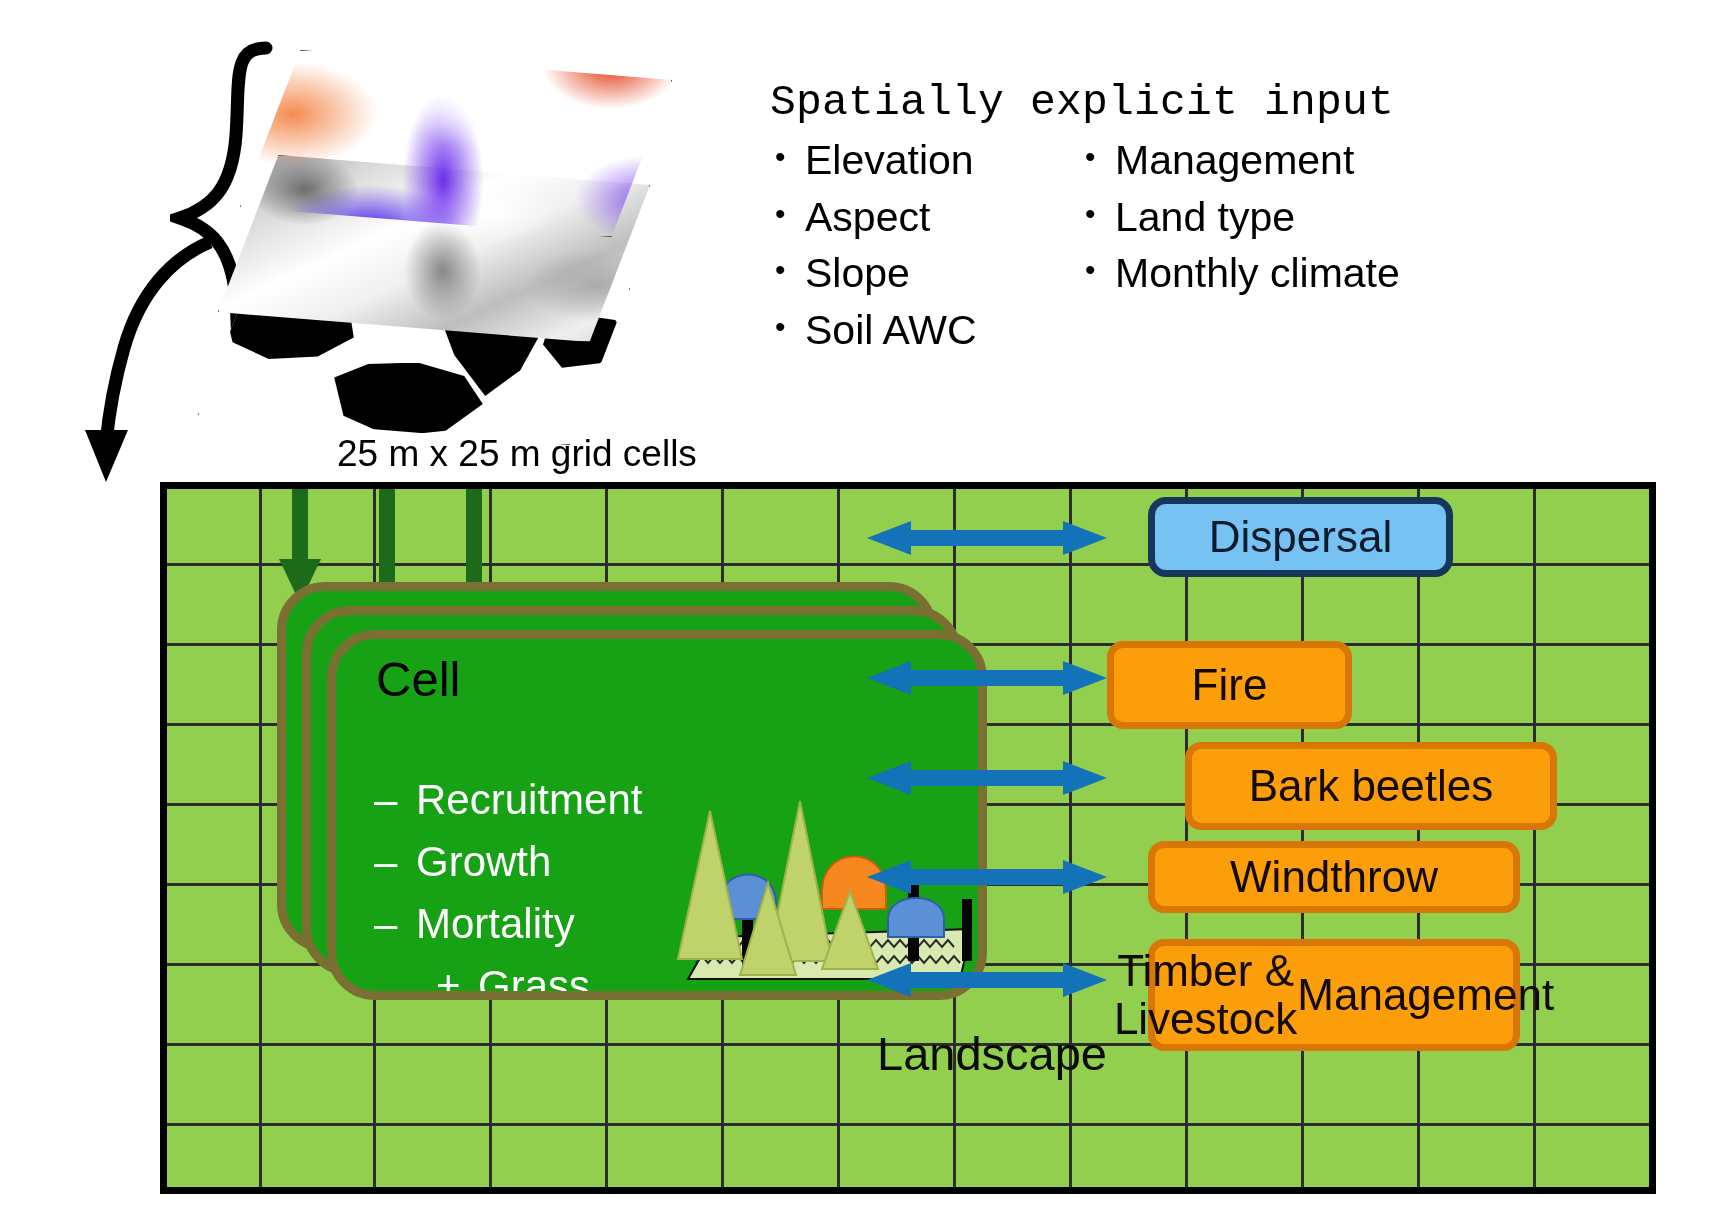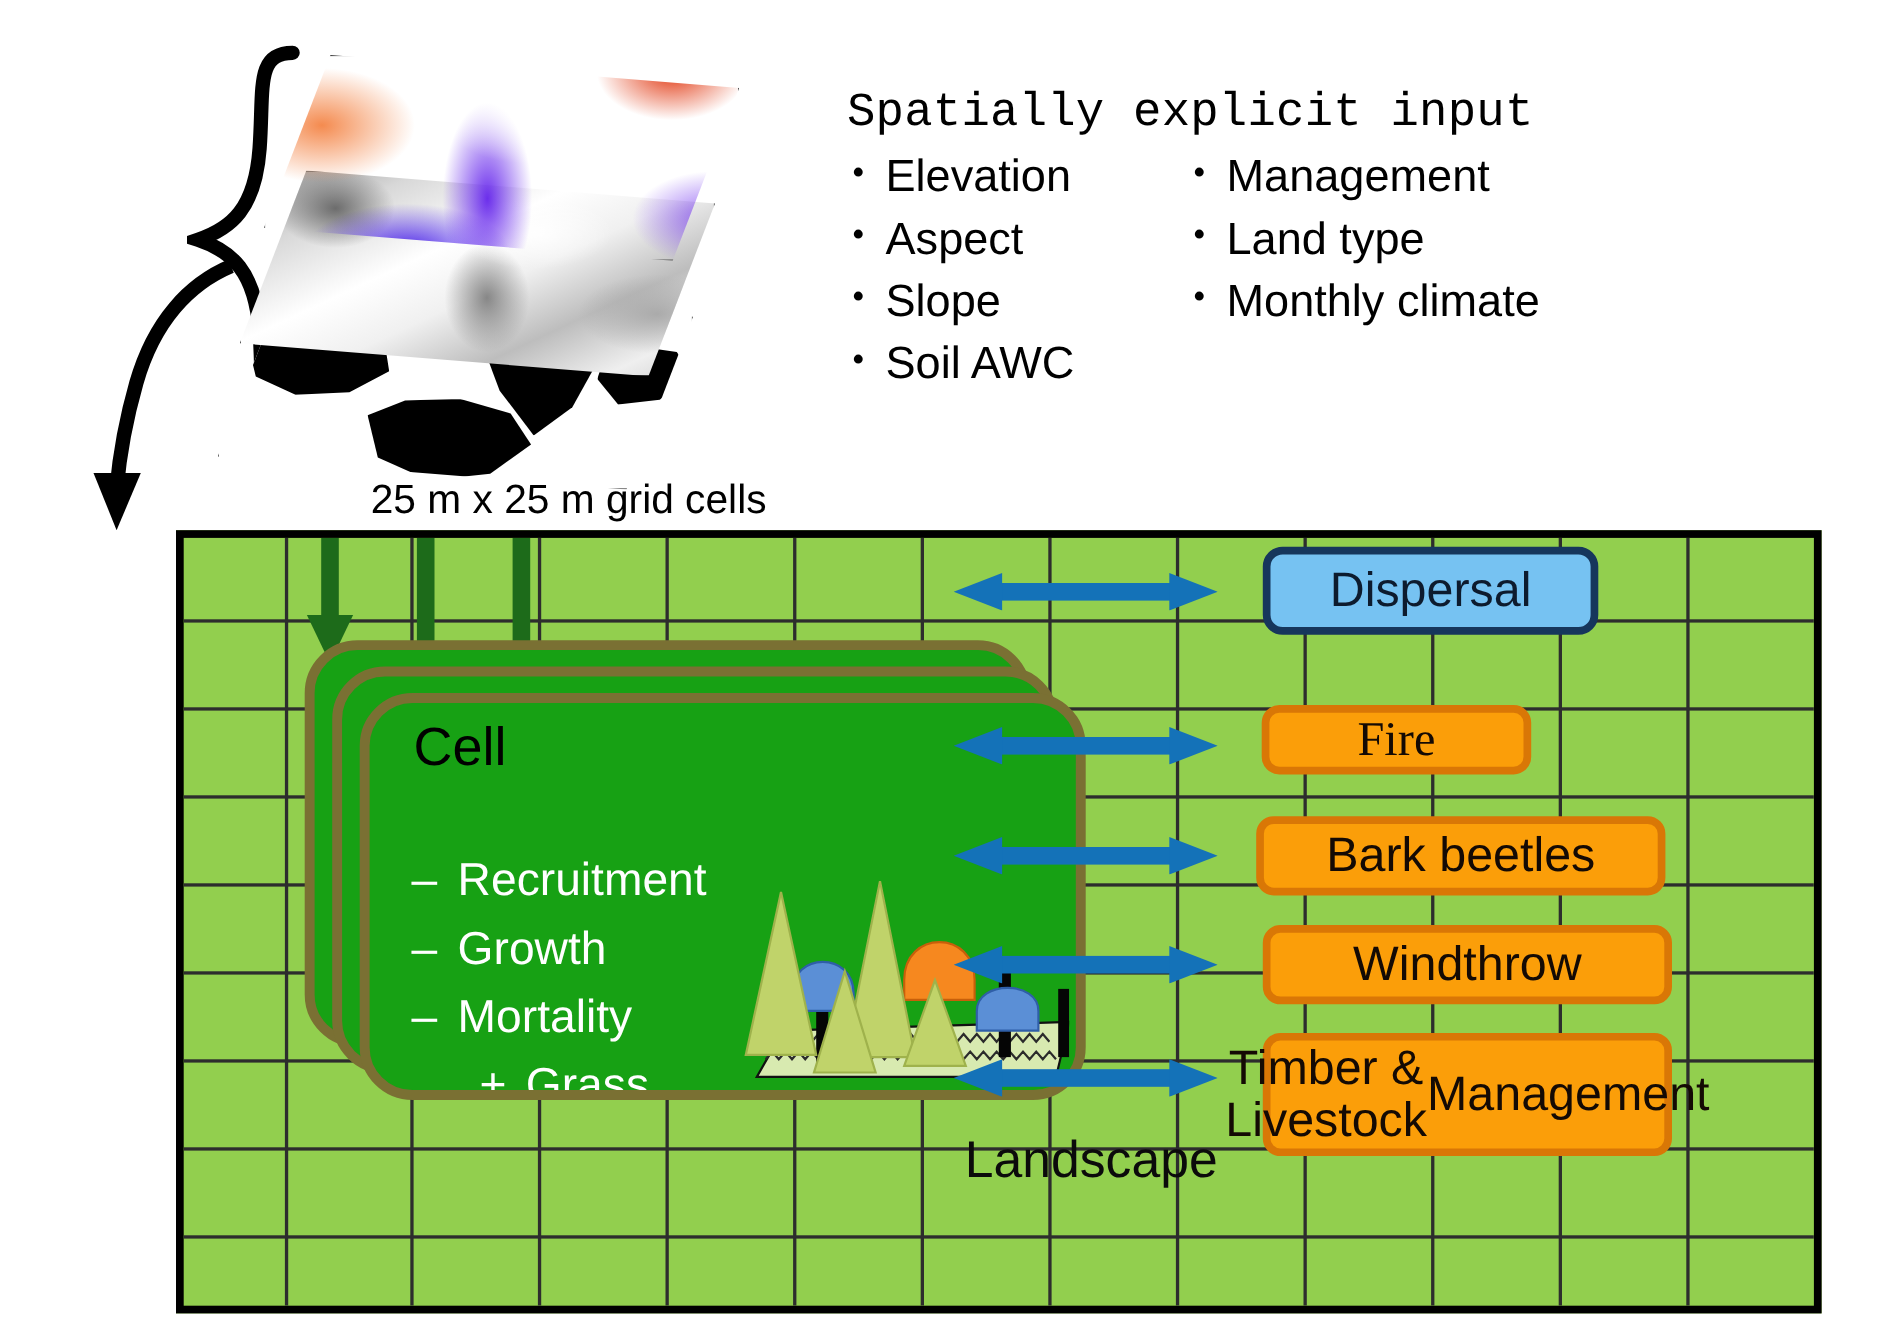--- a/index.html
+++ b/index.html
@@ -91,22 +91,22 @@
   #trees{position:absolute;right:6px;bottom:2px;width:300px;height:210px;}
 
   
   .proc-box{position:absolute;border-radius:16px;box-sizing:border-box;
      display:flex;align-items:center;justify-content:center;text-align:center;
      font-size:44px;color:#140a04;line-height:1.1;margin-left:36px;}
   .proc-box.blue{background:#76c2f2;border:7px solid #16365c;color:#0d1b2e;}
   .proc-box.orange{background:#fb9e09;border:7px solid #d97706;}
 
   #box-dispersal{left:945px;top:8px;width:305px;height:80px;border-radius:18px;}
-  #box-fire{left:944px;top:152px;width:245px;height:63px;font-family:Liberation Serif, serif;}
-  #box-beetles{left:939px;top:253px;width:372px;height:72px;}
+  #box-fire{left:904px;top:152px;width:245px;height:88px;}
+  #box-beetles{left:982px;top:253px;width:372px;height:88px;}
   #box-windthrow{left:945px;top:352px;width:372px;height:72px;}
   #box-timber{left:945px;top:450px;width:372px;height:112px;flex-direction:row;}
 
   
   .dbl-arrow{position:absolute;height:34px;}
 
   #landscape-label{position:absolute;left:710px;top:525px;font-size:47px;color:#0b0b0b;margin-top:12px;}
 </style>
 </head>
 <body>

